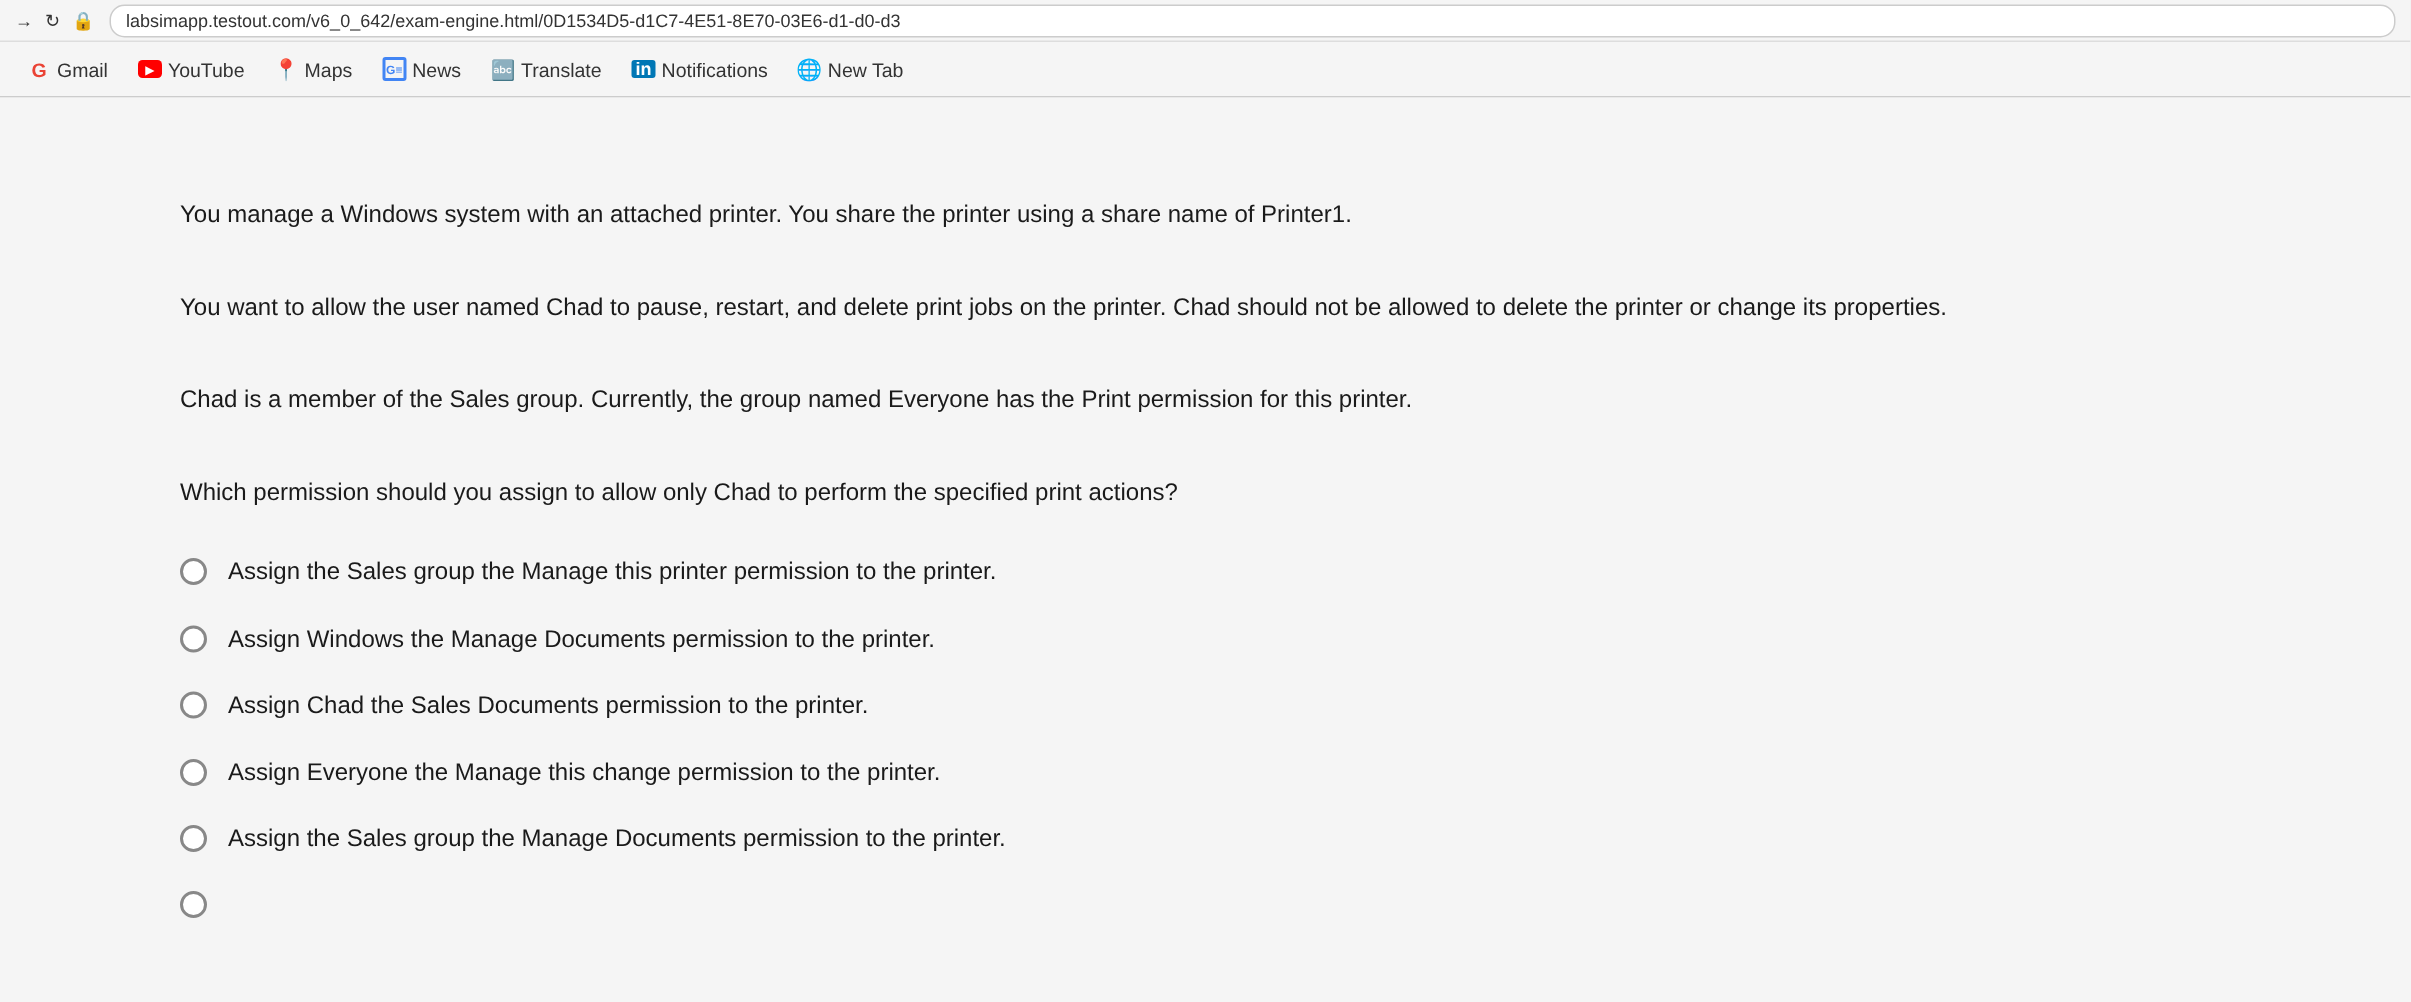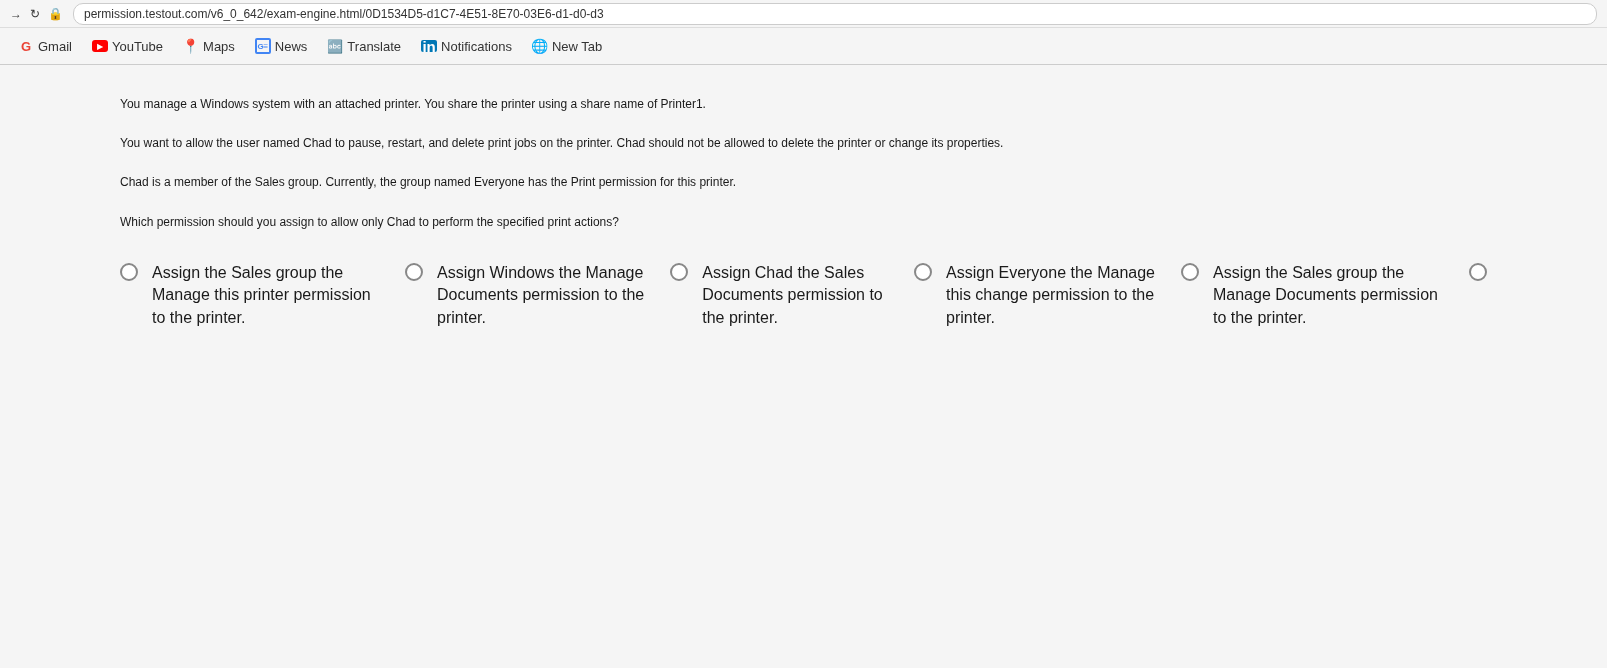--- a/index.html
+++ b/index.html
@@ -113,21 +113,21 @@
     
     .translate-icon {
       color: #4285f4;
       font-size: 13px;
     }
 
     
     .linkedin-icon {
       background: #0077b5;
       color: white;
-      font-size: 15px;
+      font-size: 12px;
       font-weight: bold;
       width: 16px;
       height: 12px;
       display: inline-flex;
       align-items: center;
       justify-content: center;
       border-radius: 2px;
     }
 
     
@@ -137,30 +137,31 @@
     }
 
     
     .main-content {
       background: #f5f5f5;
       padding: 30px 120px 30px 120px;
       min-height: calc(668px - 64px);
     }
 
     .question-text {
-      font-size: 12px;
+      font-size: 16px;
       color: #1a1a1a;
       line-height: 1.6;
       margin-bottom: 20px;
+      margin-top: 36px;
     }
 
     .answer-options {
       margin-top: 30px;
       display: flex;
-      flex-direction: row;
+      flex-direction: column;
       gap: 22px;
     }
 
     .answer-option {
       display: flex;
       align-items: flex-start;
       gap: 14px;
       cursor: pointer;
     }
 
@@ -184,21 +185,21 @@
 <body>
 
 <div class="browser-chrome">
   <div class="address-bar">
     <div class="address-bar-nav">
       <span>→</span>
       <span>↻</span>
       <span>🔒</span>
     </div>
     <div class="address-url">
-      <span>permission.testout.com/v6_0_642/exam-engine.html/0D1534D5-d1C7-4E51-8E70-03E6-d1-d0-d3</span>
+      <span>labsimapp.testout.com/v6_0_642/exam-engine.html/0D1534D5-d1C7-4E51-8E70-03E6-d1-d0-d3</span>
     </div>
   </div>
 
   <div class="bookmarks-bar">
 
     <div class="bookmark-item">
       <span class="bookmark-icon" style="color:#ea4335; font-weight:bold; font-size:13px;">G</span>
       <span>Gmail</span>
     </div>
 

